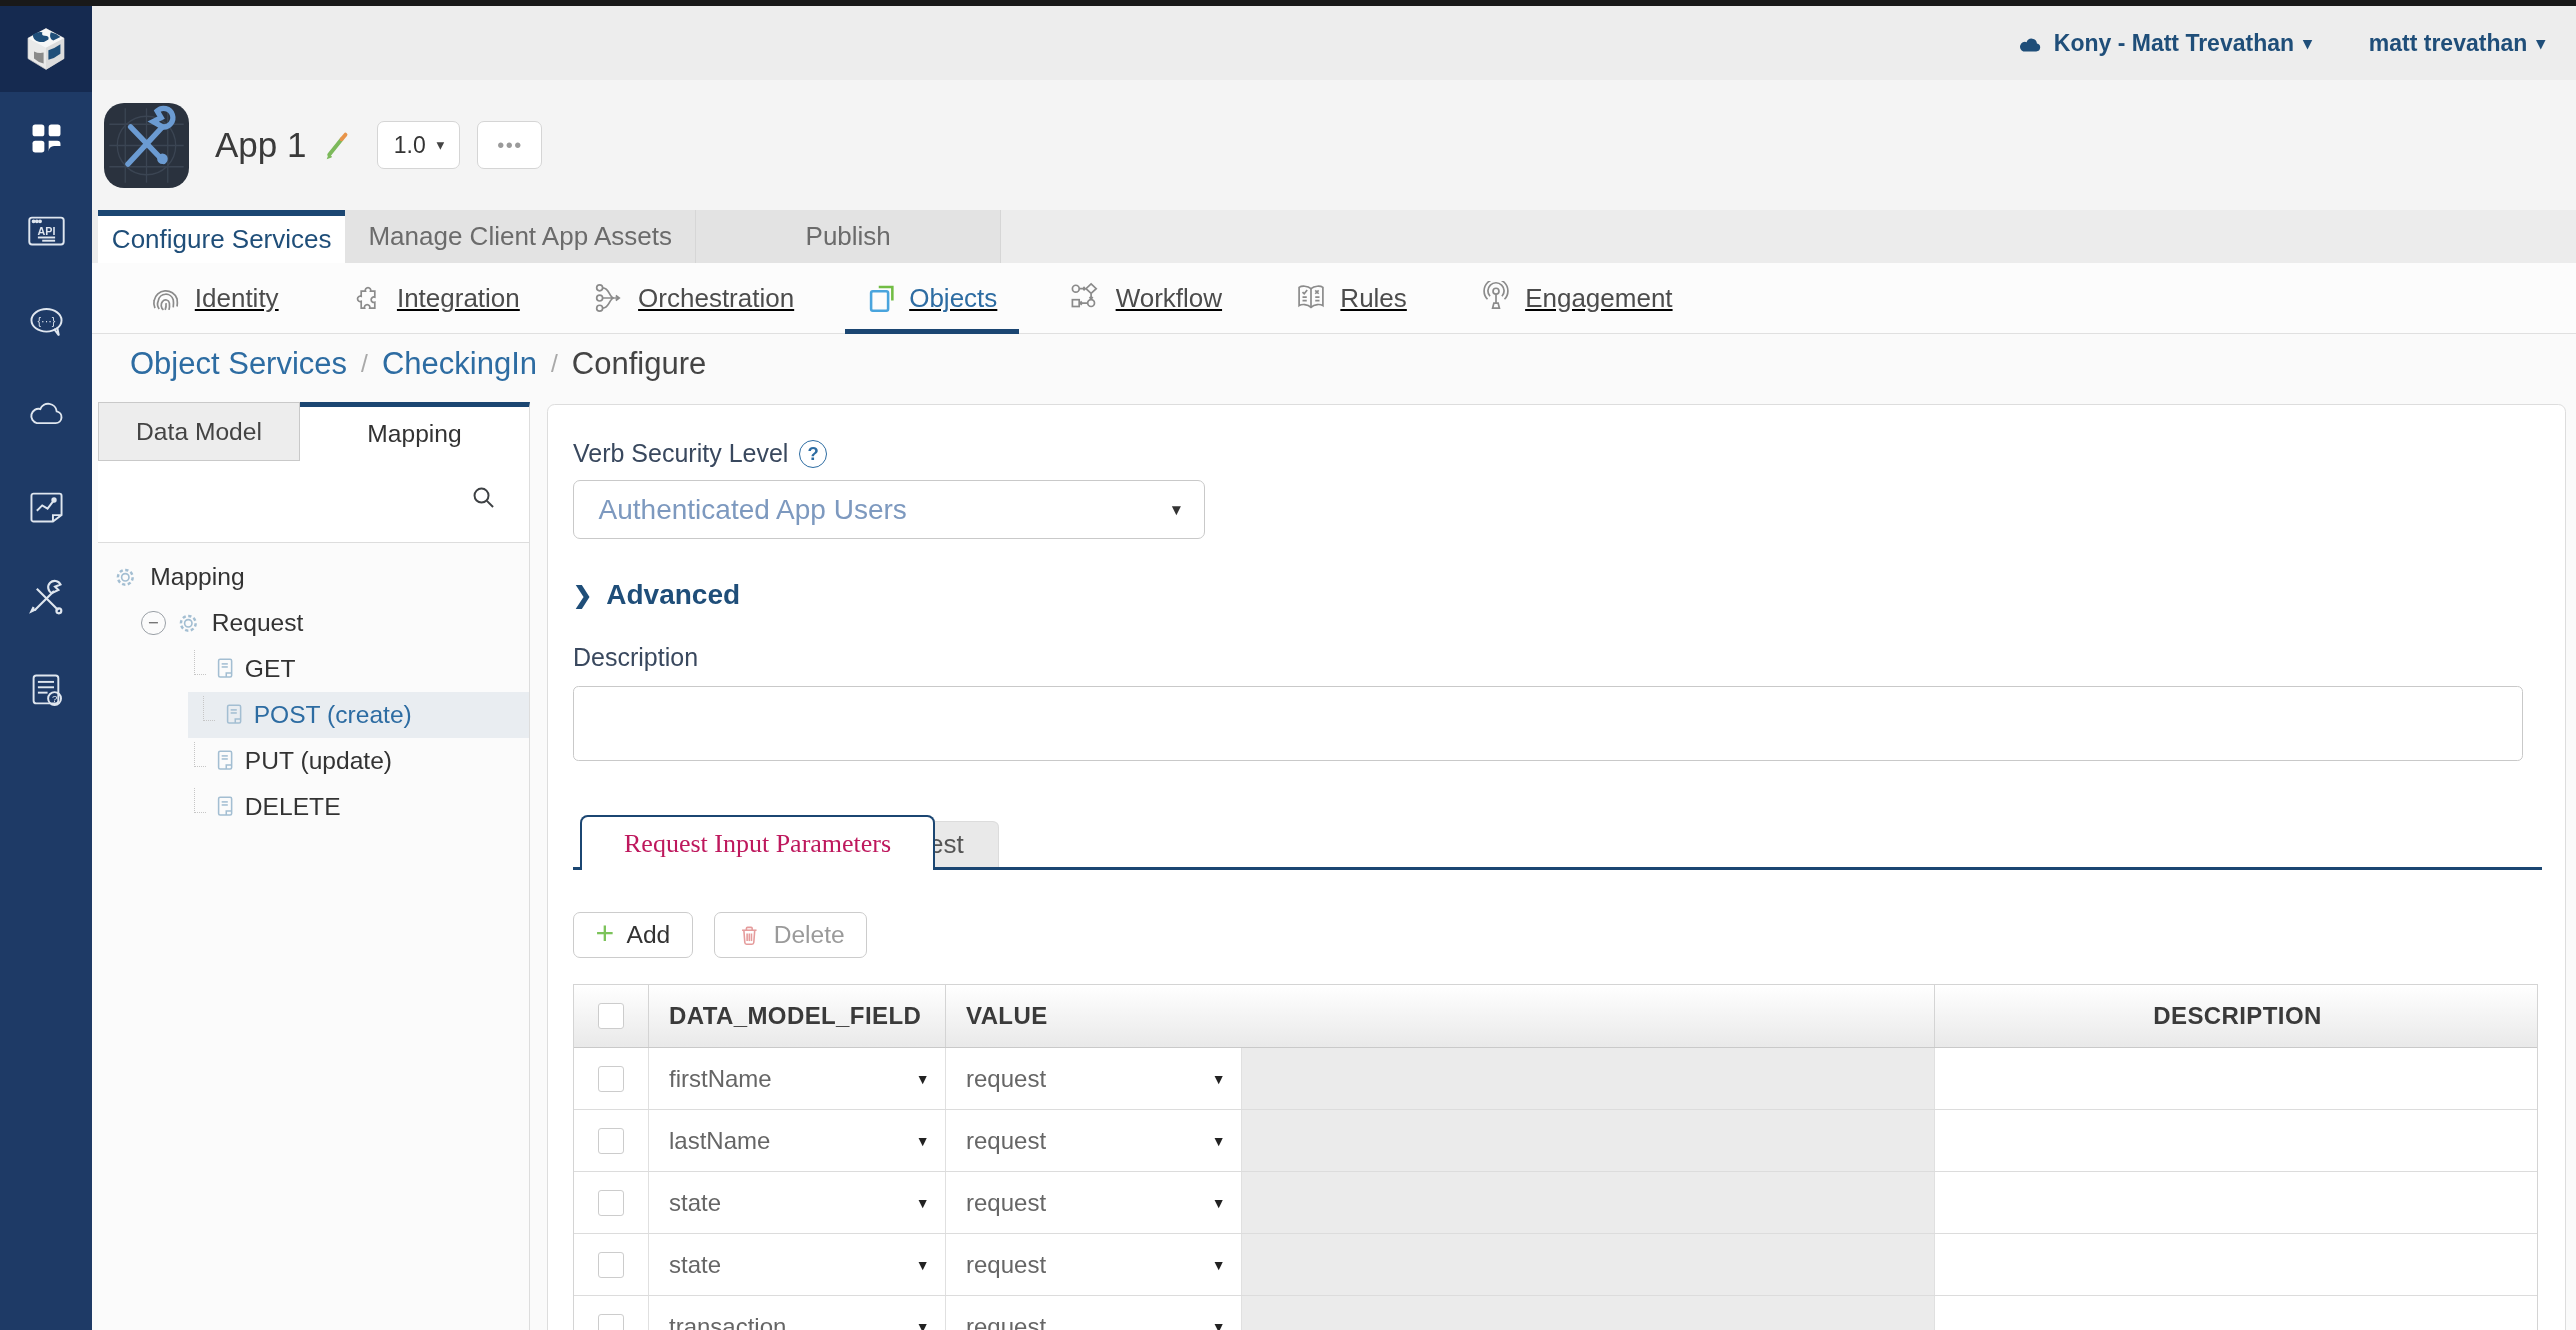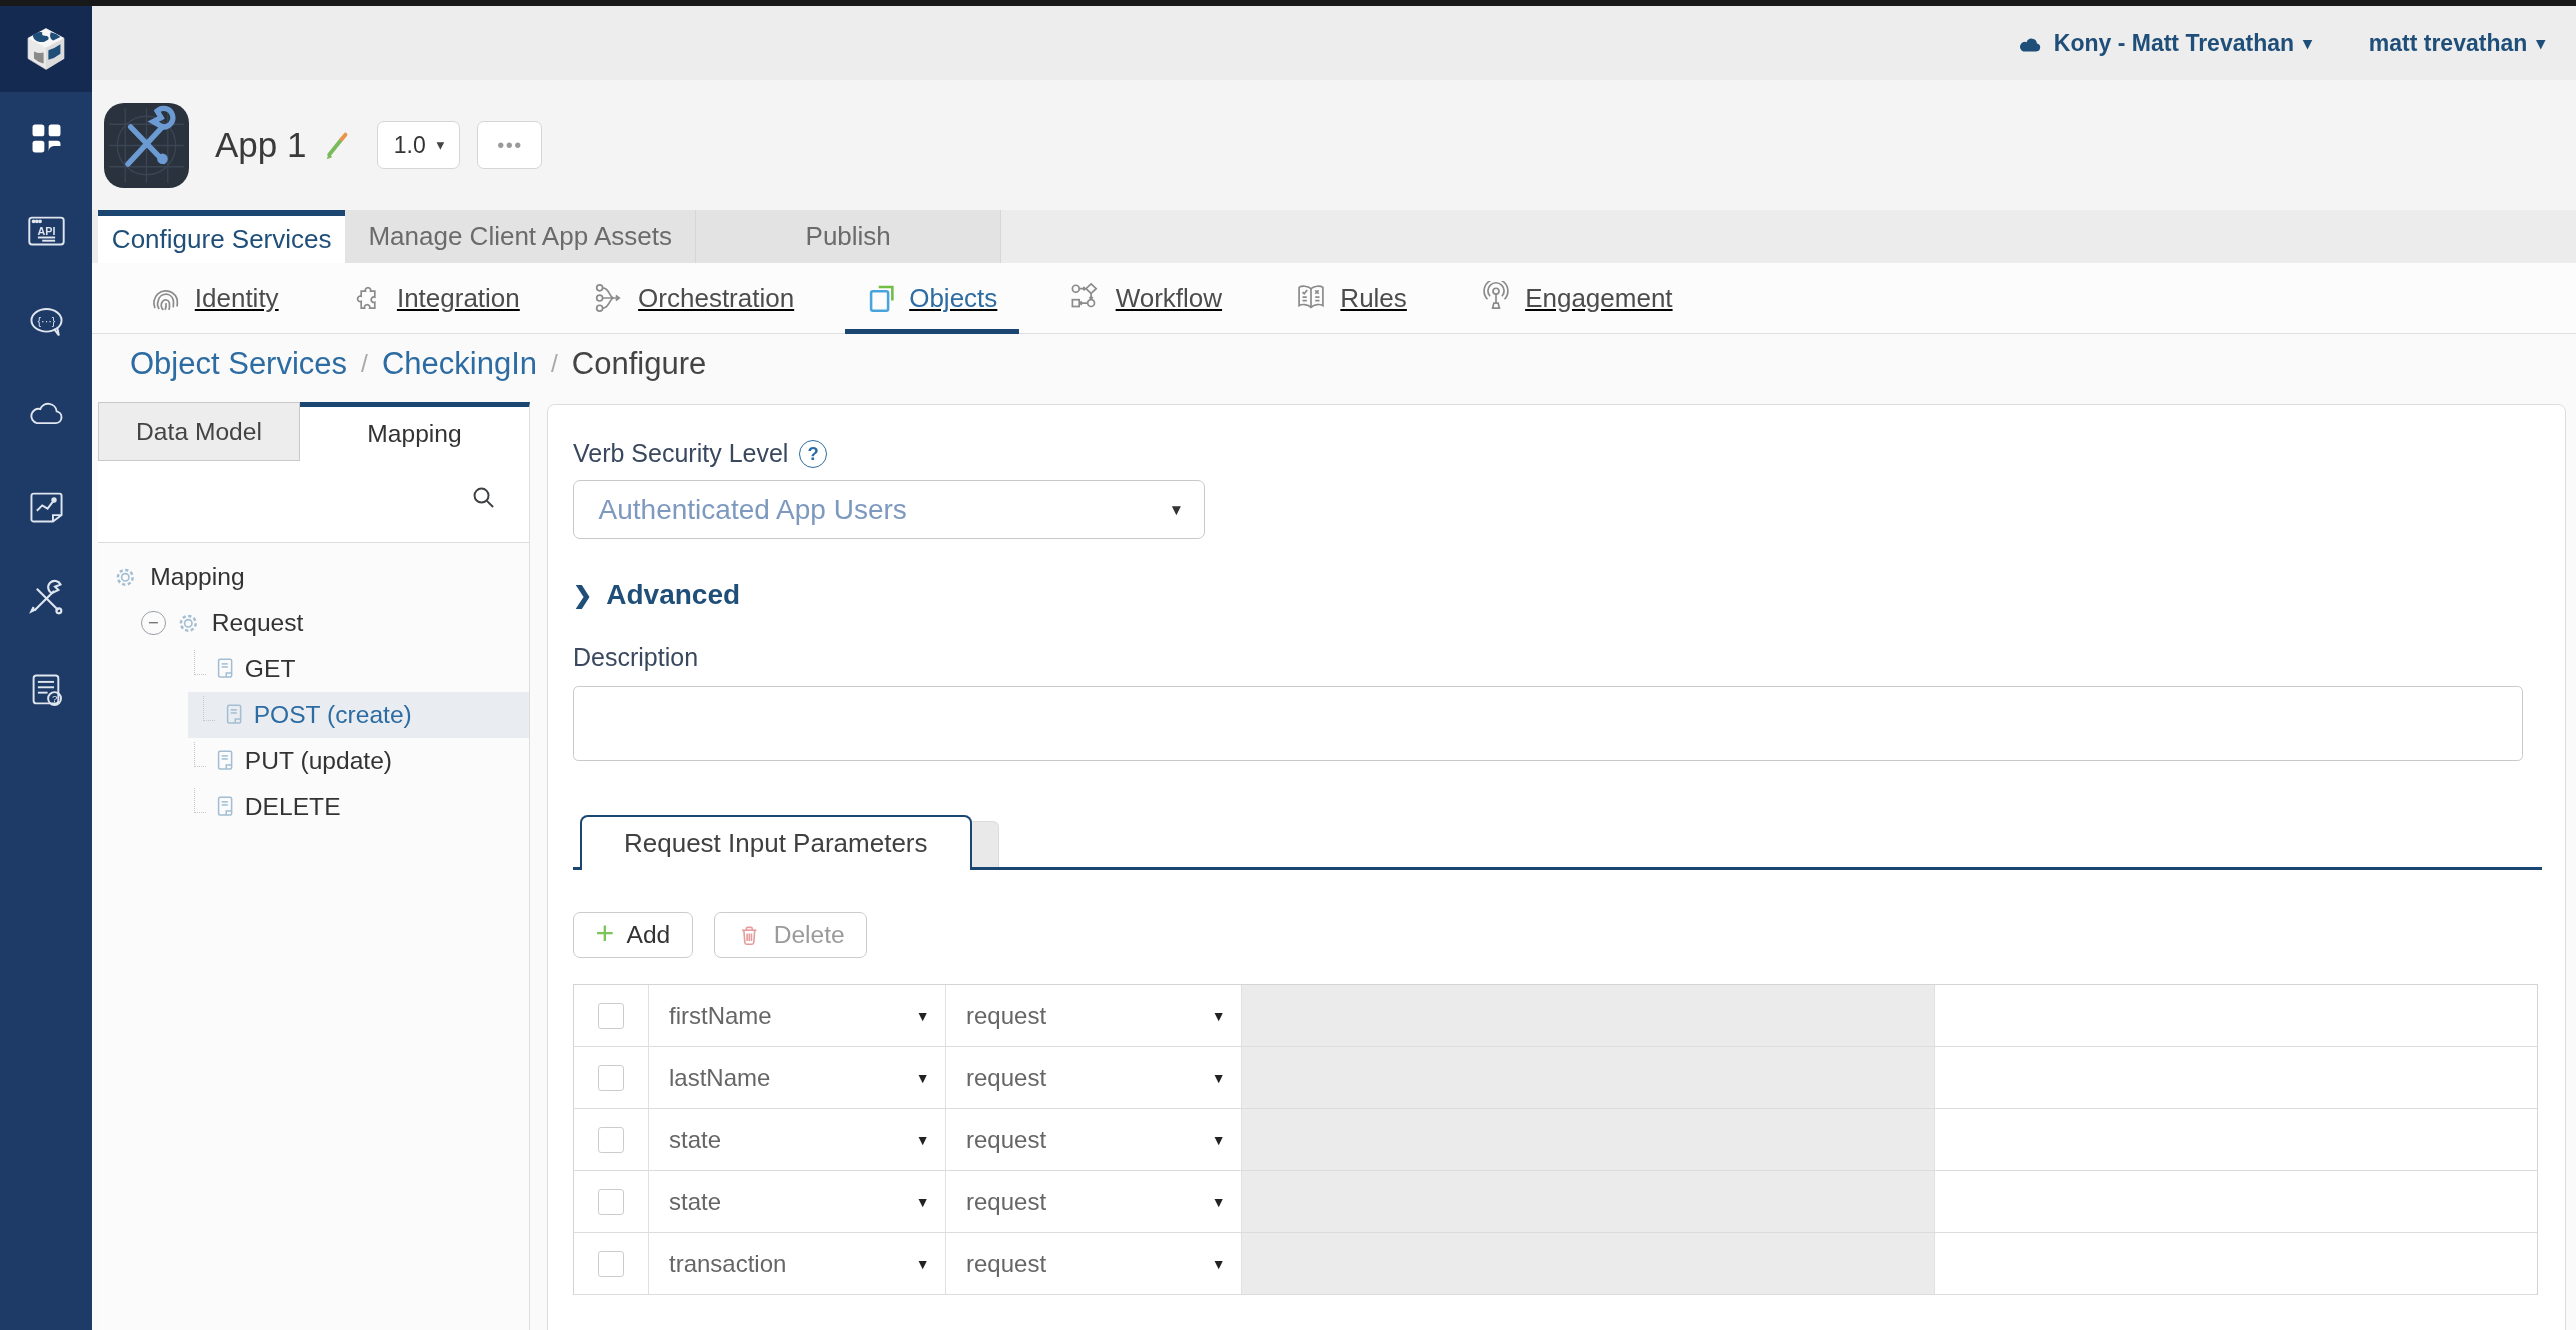--- a/index.html
+++ b/index.html
@@ -96,21 +96,21 @@
   #adv-label { color:#1f4e79; font-size:28px; font-weight:700; }
   #desc-label { margin-top:32px; font-size:25px; color:#39485e; }
   #desc-area { margin-top:14px; width:1950px; height:75px; border:0.8px solid #c9c9c9; border-radius:5.4px;
     resize:none; outline:none; font-family:"Liberation Sans",sans-serif; font-size:23px; padding:9.2px 15.4px; }
 
   
   #ptabs { position:relative; margin-top:51px; width:1969px; height:55px; }
   #ptab-line { position:absolute; left:0; bottom:0; width:1969px; height:3.8px; background:#1b4672; }
   #ptab-params { position:absolute; left:7px; bottom:0; height:55px; padding:0 42px; background:#fff;
     border:2.3px solid #1b4672; border-bottom:none; border-radius:7.7px 7.7px 0 0; display:flex; align-items:center;
-    font-size:26px; color:#404040; z-index:2; cursor:pointer; }
+    font-size:26px; color:#be185d; z-index:2; cursor:pointer;font-family:Liberation Serif, serif; }
   #ptab-test { position:absolute; left:308px; bottom:3.8px; height:46px; padding:0 34px; background:#e9e9e9;
     border:0.8px solid #dcdcdc; border-bottom:none; border-radius:6.2px 6.2px 0 0; display:flex; align-items:center;
     font-size:26px; color:#555; cursor:pointer; }
 
   
   #ptoolbar { margin-top:42px; display:flex; gap:21.5px; }
   .tbtn { height:46px; border:0.8px solid #ccc; border-radius:7px; background:#fff; display:flex;
     align-items:center; gap:12.3px; padding:0 21.5px; font-size:24.6px; cursor:pointer; }
   #addbtn { color:#333; }
   #addbtn .plus { color:#7cc35a; font-size:32px; font-weight:400; margin-top:-3.1px; }
@@ -449,20 +449,28 @@
         <path d="M9.5,10 l1.3,17 a2.5,2.5 0 0 0 2.5,2.3 h7.4 a2.5,2.5 0 0 0 2.5,-2.3 l1.3,-17"></path>
         <line x1="14" y1="14.5" x2="14" y2="25"></line>
           <line x1="17" y1="14.5" x2="17" y2="25"></line>
           <line x1="20" y1="14.5" x2="20" y2="25"></line>
       </svg>
       <span>Delete</span>
     </div>
   </div>
 
   <div id="ptable">
+    <div class="thead">
+      <div class="th-check">
+          <span class="cb"></span>
+        </div>
+      <div class="th-field">DATA_MODEL_FIELD</div>
+      <div class="th-value">VALUE</div>
+      <div class="th-desc">DESCRIPTION</div>
+    </div>
 
     <div class="trow">
       <div class="c-check">
           <span class="cb"></span>
         </div>
       <div class="c-field">
         <span>firstName</span>
           <span class="ddcaret">▼</span>
       </div>
       <div class="c-value">

